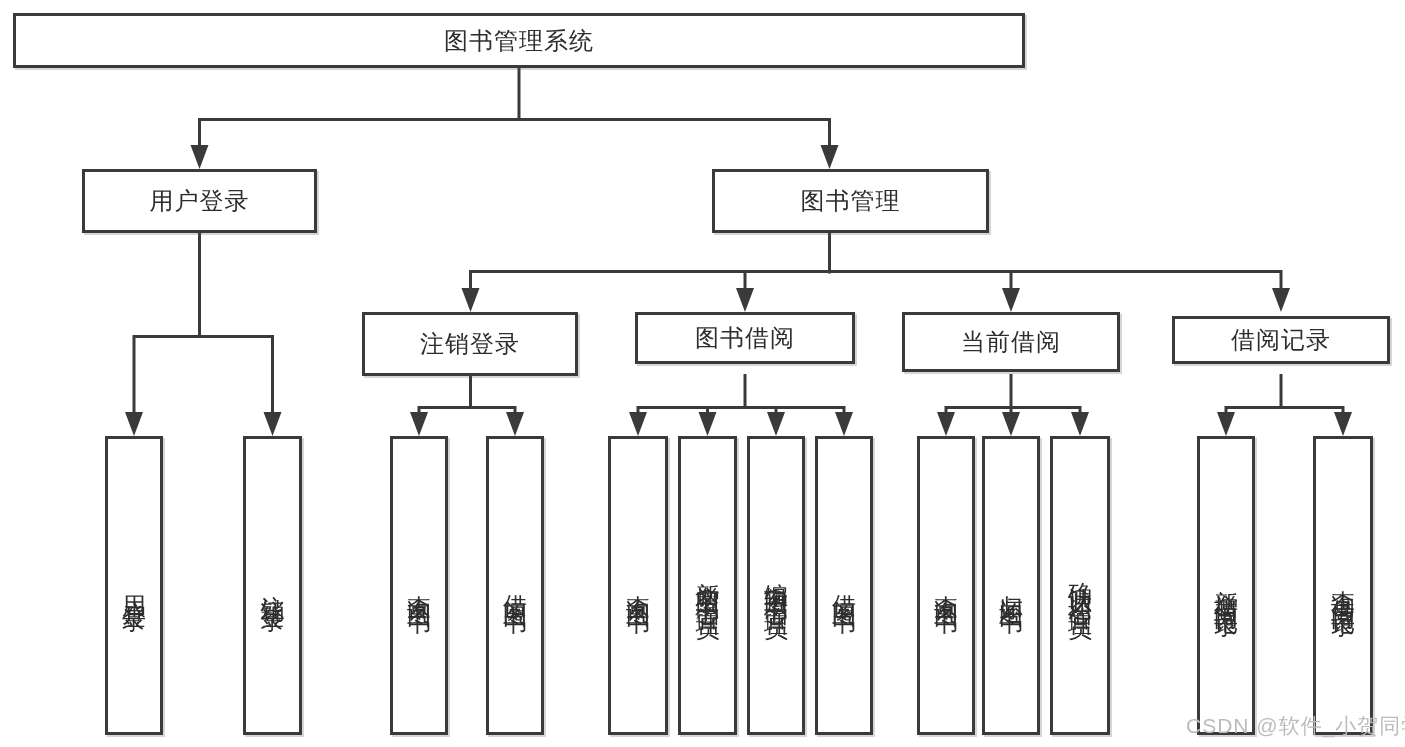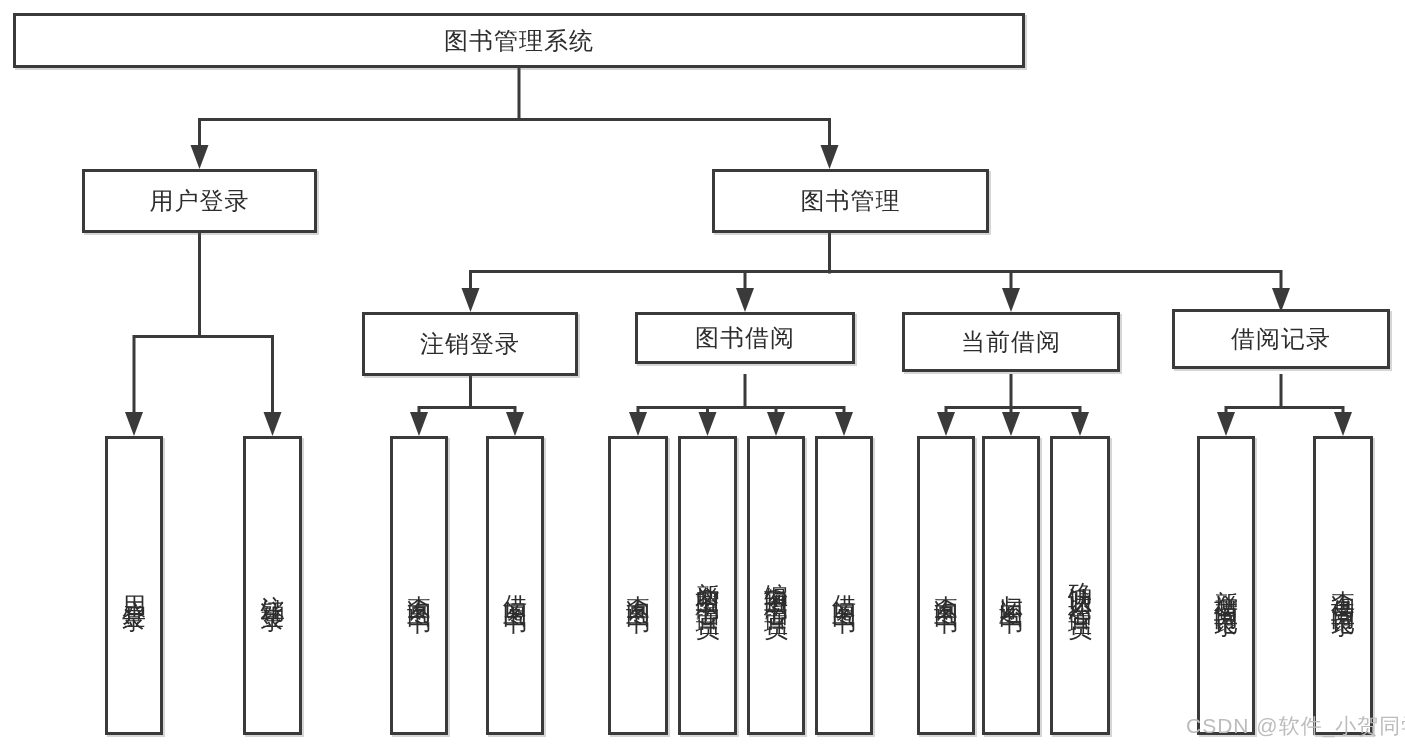--- a/index.html
+++ b/index.html
@@ -108,21 +108,21 @@
 
   <div class="node" style="left:362px;top:312px;width:216px;height:64px">
     <span class="hlabel">注销登录</span>
   </div>
   <div class="node" style="left:635px;top:312px;width:220px;height:52px">
     <span class="hlabel">图书借阅</span>
   </div>
   <div class="node" style="left:902px;top:312px;width:218px;height:60px">
     <span class="hlabel">当前借阅</span>
   </div>
-  <div class="node" style="left:1172px;top:309px;width:218px;height:60px">
+  <div class="node" style="left:1172px;top:316px;width:218px;height:48px">
     <span class="hlabel">借阅记录</span>
   </div>
 
   <div class="node" style="left:105px;top:436px;width:58px;height:299px">
     <span class="vlabel">用户登录</span>
   </div>
   <div class="node" style="left:243px;top:436px;width:59px;height:299px">
     <span class="vlabel">注销登录</span>
   </div>
 

